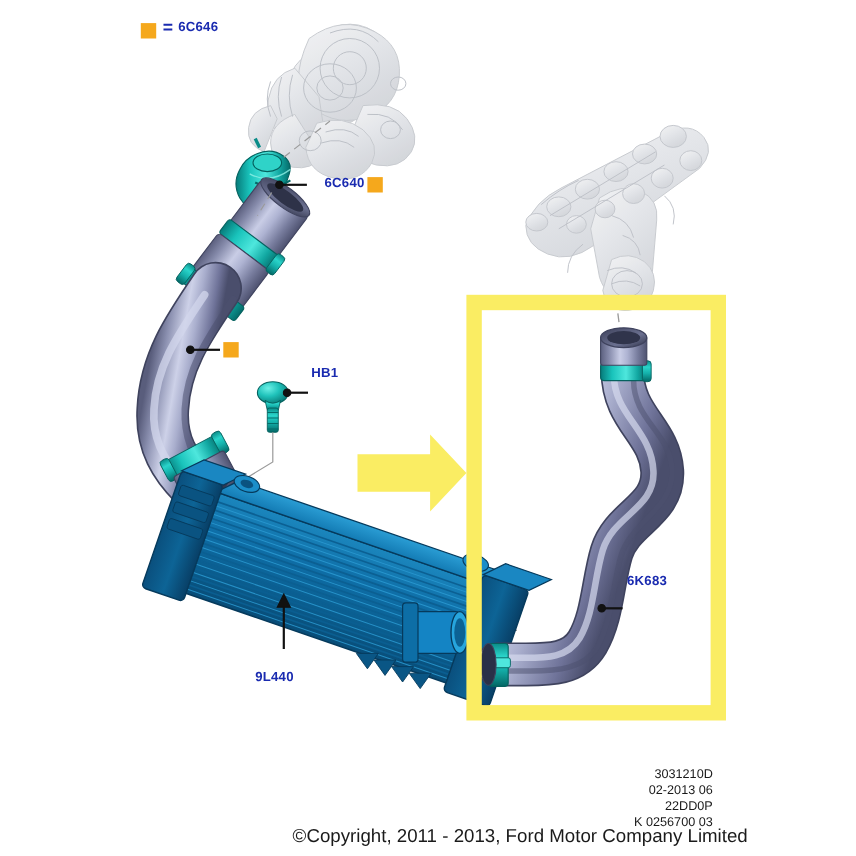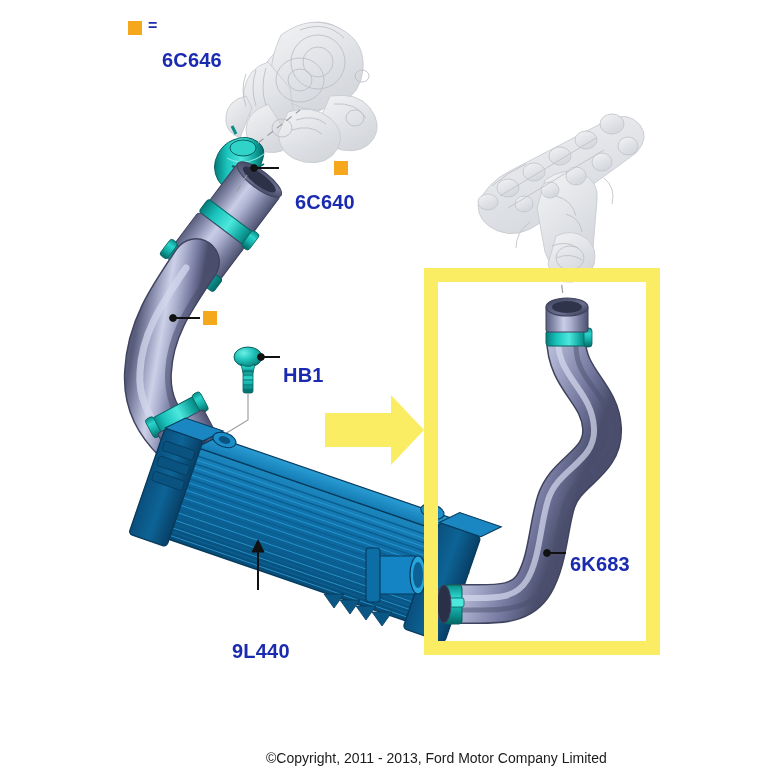--- a/index.html
+++ b/index.html
@@ -1,21 +1,21 @@
 <!DOCTYPE html>
 <html><head>
 <meta charset="utf-8">
 <style>
   html,body{margin:0;padding:0;background:#ffffff;}
   body{width:778px;height:778px;font-family:"Liberation Sans",sans-serif;}
   #stage{position:relative;width:778px;height:778px;overflow:hidden;background:#fff;}
-  .lbl{position:absolute;color:#1a2bb0;font-weight:bold;font-size:20px;letter-spacing:.2px;white-space:nowrap;font-family:"Liberation Sans",sans-serif;margin-top:32px;}
+  .lbl{position:absolute;color:#1a2bb0;font-weight:bold;font-size:12px;letter-spacing:.2px;white-space:nowrap;font-family:"Liberation Sans",sans-serif;}
   .swatch{position:absolute;background:#f5a81c;}
   .legend-eq{position:absolute;color:#1a2bb0;font-weight:bold;font-size:16px;}
-  .footer-txt{position:absolute;color:#1a1a1a;font-size:14px;font-family:"Liberation Sans",sans-serif;white-space:nowrap;}
+  .footer-txt{position:absolute;color:#1a1a1a;font-size:17px;font-family:"Liberation Sans",sans-serif;white-space:nowrap;}
   .foot-right{position:absolute;color:#1a1a1a;font-size:11.5px;text-align:right;line-height:14.5px;font-family:"Liberation Sans",sans-serif;}
   svg{position:absolute;left:0;top:0;}
   .hl-box{position:absolute;border:14px solid #faed63;box-sizing:border-box;background:transparent;}
 </style>
 </head>
 <body>
 
 <div id="stage">
 
   <svg width="778" height="778" viewBox="0 0 778 778">
@@ -363,14 +363,20 @@
   <div class="swatch" style="left:203px;top:311px;width:14px;height:14px;"></div>
 
   <div class="lbl" style="left:283px;top:332px;">HB1</div>
 
   <div class="lbl" style="left:232px;top:608px;text-align:right;">9L440</div>
 
   <div class="lbl" style="left:570px;top:521px;">6K683</div>
 
   <div class="footer-txt" style="left:266px;top:750px;">©Copyright, 2011 - 2013, Ford Motor Company Limited</div>
 
+  <div class="foot-right" style="left:488px;top:697px;width:160px;">
+    <div>3031210D</div>
+    <div>02-2013 06</div>
+    <div>22DD0P</div>
+    <div>K 0256700 03</div>
+  </div>
 
 </div>
 
 </body></html>

